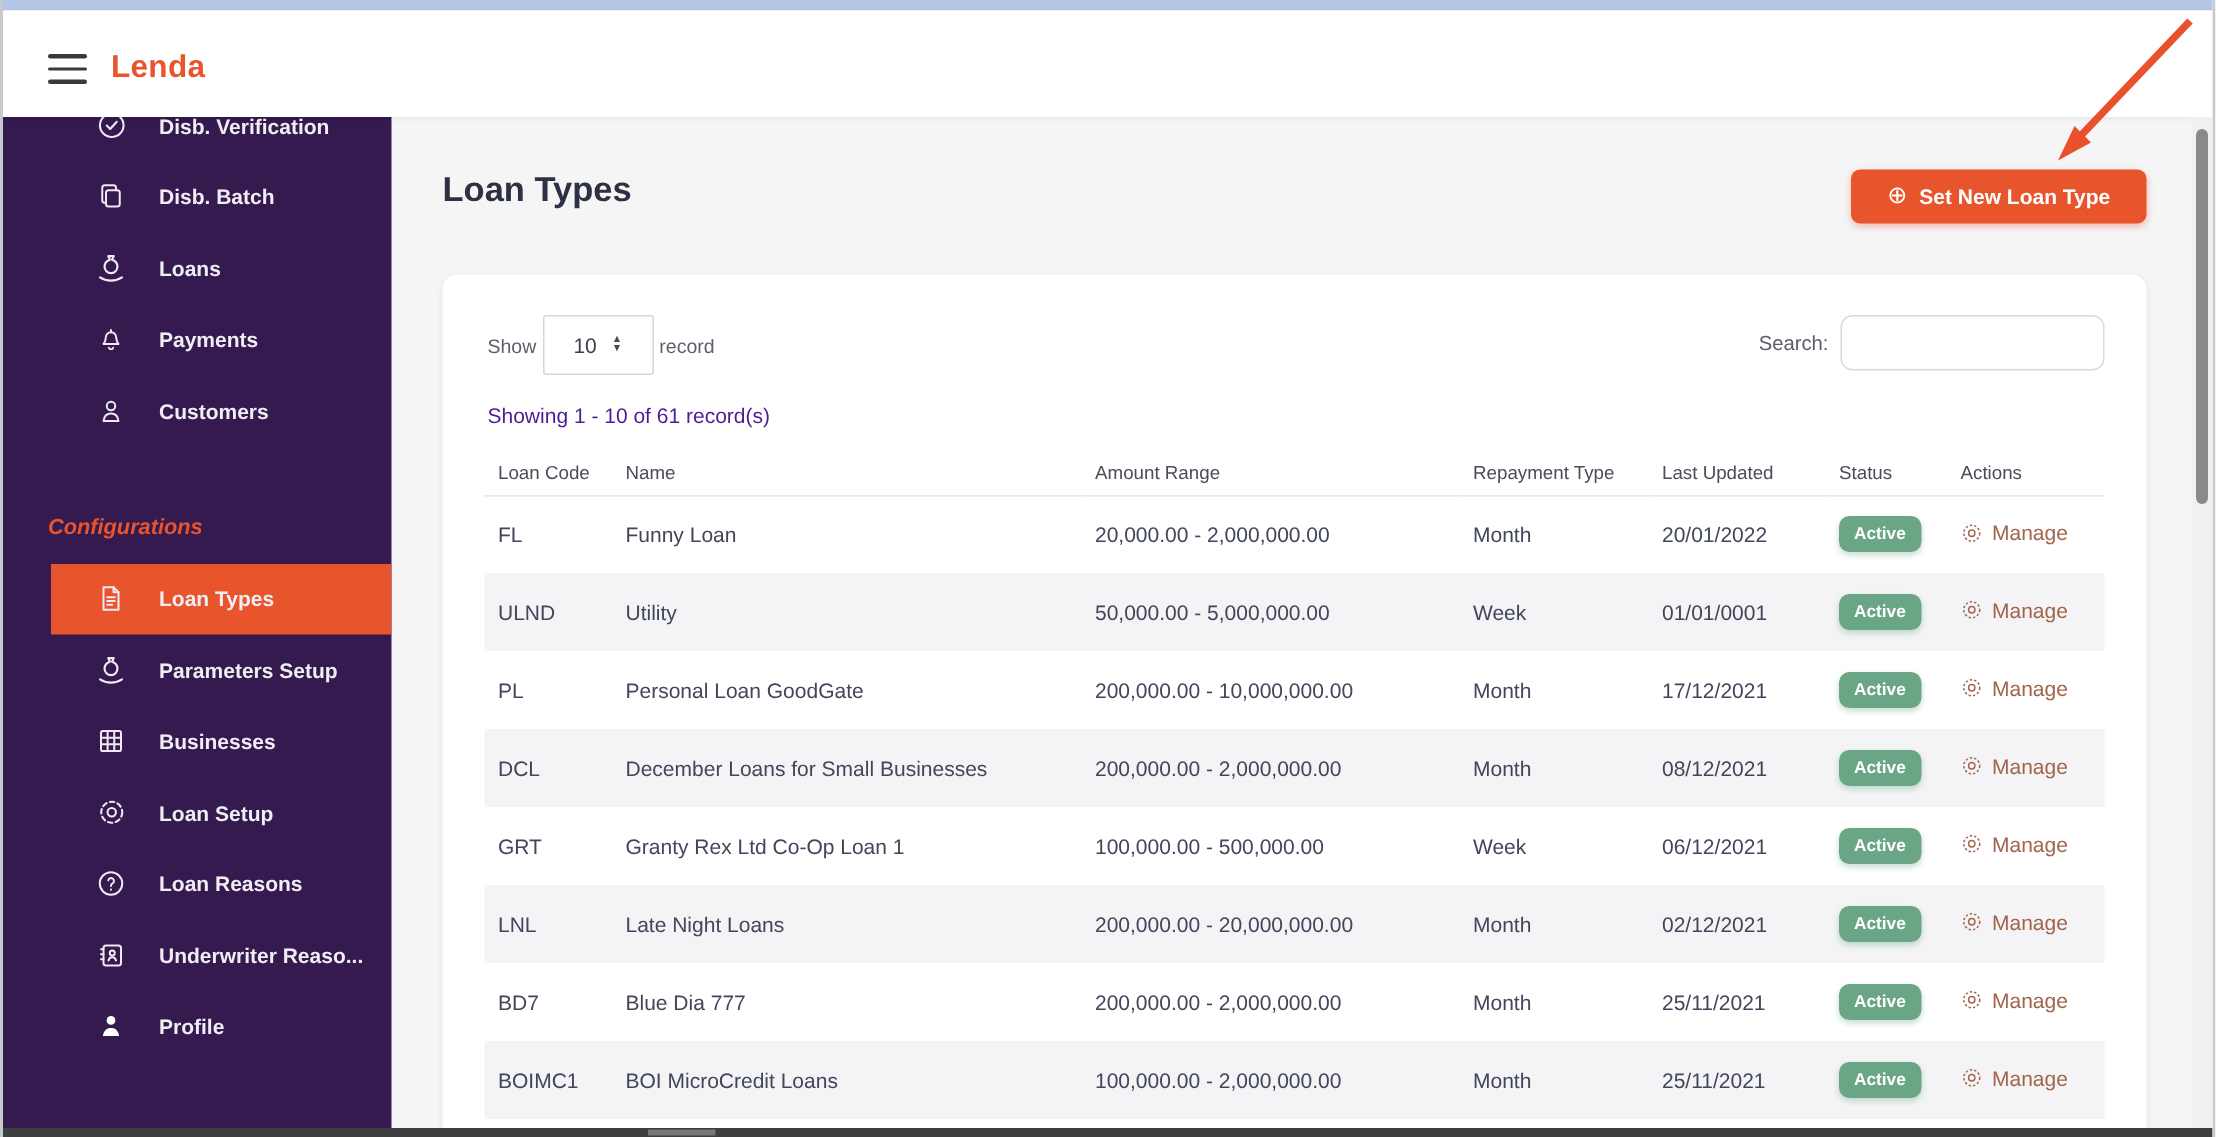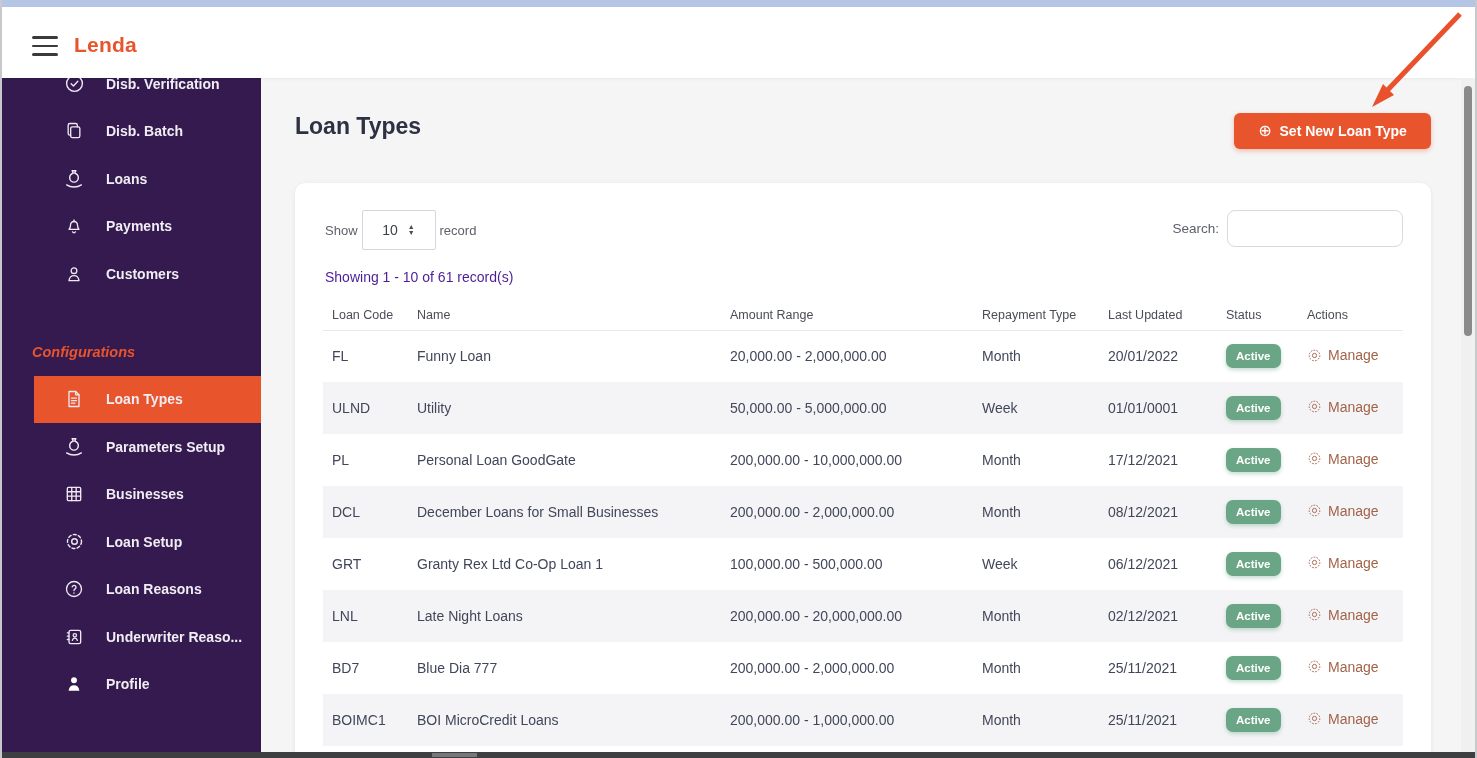--- a/index.html
+++ b/index.html
@@ -360,21 +360,21 @@
                 <svg class="gear-svg" viewBox="0 0 24 24">
                   <circle class="ring" cx="12" cy="12" r="8.5"></circle>
                   <circle class="hub" cx="12" cy="12" r="3.4"></circle>
                 </svg>
                 <span>Manage</span>
               </span></td>
         </tr>
         <tr>
           <td>BOIMC1</td>
           <td>BOI MicroCredit Loans</td>
-          <td>200,000.00 - 1,000,000.00</td>
+          <td>100,000.00 - 2,000,000.00</td>
           <td>Month</td>
           <td>25/11/2021</td>
           <td><span class="badge">Active</span></td>
           <td><span class="manage">
                 <svg class="gear-svg" viewBox="0 0 24 24">
                   <circle class="ring" cx="12" cy="12" r="8.5"></circle>
                   <circle class="hub" cx="12" cy="12" r="3.4"></circle>
                 </svg>
                 <span>Manage</span>
               </span></td>

